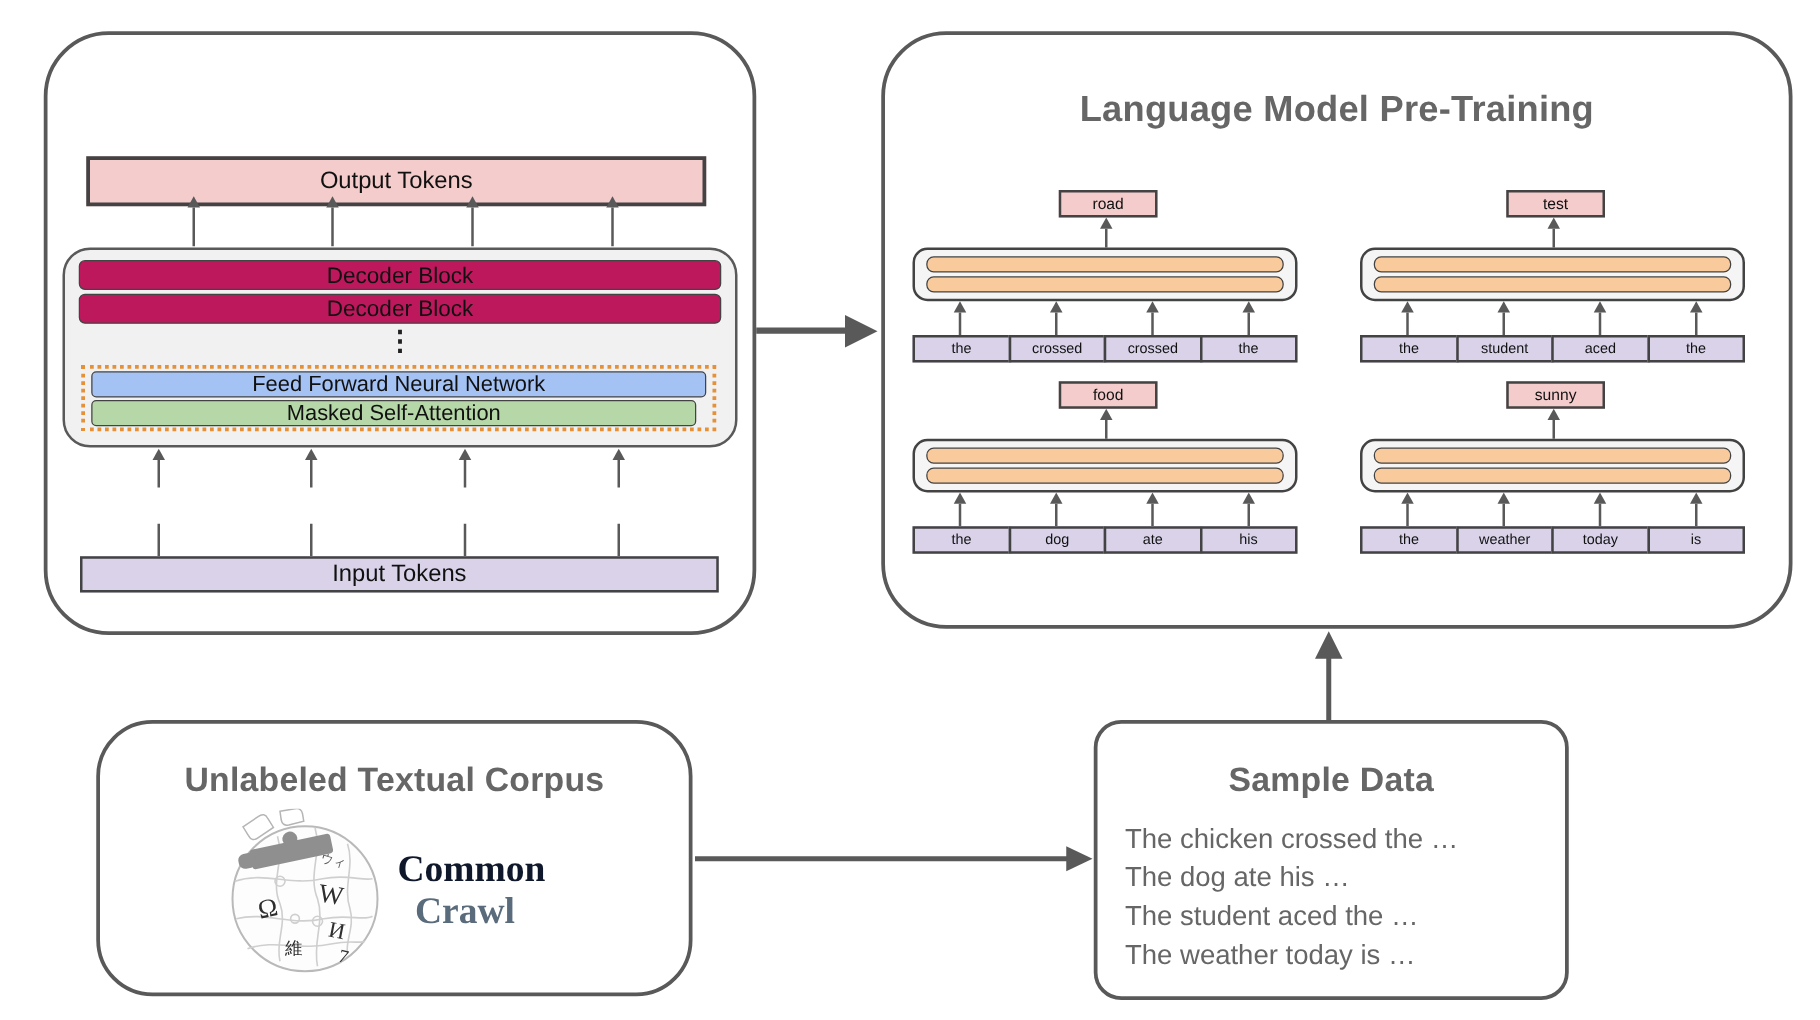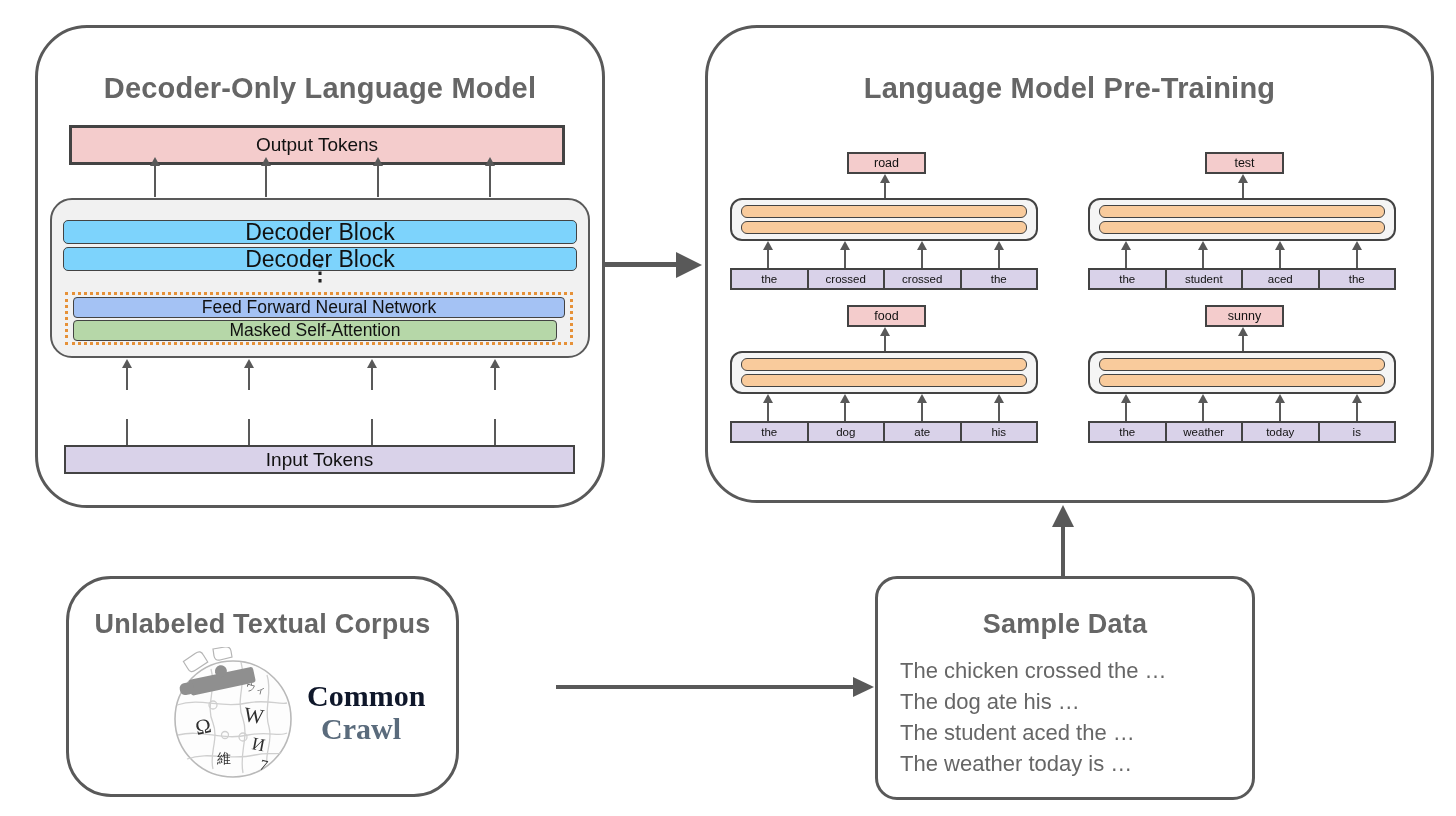--- a/index.html
+++ b/index.html
@@ -6,21 +6,21 @@
   body{
     width:1456px;height:816px;position:relative;background:#ffffff;
     font-family:"Liberation Sans",sans-serif;overflow:hidden;
   }
   .panel{position:absolute;background:#fff;border:3px solid #595959;box-sizing:border-box;}
   .ptitle{position:absolute;left:0;right:0;text-align:center;font-weight:bold;font-size:29px;color:#666666;letter-spacing:.2px;}
   .bar{position:absolute;box-sizing:border-box;display:flex;align-items:center;justify-content:center;color:#111;}
 
   
   .pinkbar{background:#f4cccc;border:3px solid #434343;font-size:19px;}
-  .decblock{background:#7dd3fc;border:1.5px solid #434343;border-radius:5px;font-size:23px;margin-top:12px;}
+  .decblock{background:#be185d;border:1.5px solid #434343;border-radius:5px;font-size:18px;}
   .bluebar{background:#a4c2f4;border:1.5px solid #434343;border-radius:4px;font-size:17.5px;}
   .greenbar{background:#b6d7a8;border:1.5px solid #434343;border-radius:4px;font-size:17.5px;}
   .yellowbar{background:#ffe599;border:2px solid #434343;border-radius:8px;font-size:19px;}
   .purplebar{background:#d9d2e9;border:2.5px solid #434343;font-size:19px;}
 
   
   .uarrow{position:absolute;width:0;border-left:2px solid #595959;}
   .uarrow::before{content:"";position:absolute;left:-6px;top:-9px;width:0;height:0;
     border-left:5px solid transparent;border-right:5px solid transparent;border-bottom:9px solid #595959;}
   .vline{position:absolute;width:0;border-left:2px solid #595959;}
@@ -69,21 +69,20 @@
 <div>
   <div class="conn" style="left:556px;top:685px;width:298px;height:4px;"></div>
   <div class="head-right small" style="left:853px;top:677px;"></div>
 </div>
 <div>
   <div class="conn" style="left:1061px;top:526px;width:4px;height:50px;"></div>
   <div class="head-up" style="left:1052px;top:505px;"></div>
 </div>
 
 <div class="panel" id="decoder-panel" style="left:35px;top:25px;width:570px;height:483px;border-radius:52px;">
-  <div class="ptitle" style="top:44px;">Decoder-Only Language Model</div>
 
   <div class="bar pinkbar" style="left:31px;top:97px;width:496px;height:40px;">Output Tokens</div>
 
   <div class="uarrow" style="left:116px;top:138px;height:31px;"></div>
   <div class="uarrow" style="left:227px;top:138px;height:31px;"></div>
   <div class="uarrow" style="left:339px;top:138px;height:31px;"></div>
   <div class="uarrow" style="left:451px;top:138px;height:31px;"></div>
 
   <div id="decoder-stack">
     <div class="bar decblock" style="left:11px;top:8px;width:514px;height:24px;">Decoder Block</div>
@@ -182,21 +181,21 @@
     <div class="uarrow" style="left:268px;top:98px;height:18px;"></div>
     <div class="tok-row">
       <div class="tok">the</div>
       <div class="tok">weather</div>
       <div class="tok">today</div>
       <div class="tok">is</div>
     </div>
   </div>
 </div>
 
-<div class="panel" id="corpus-panel" style="left:66px;top:576px;width:393px;height:221px;border-radius:45px;">
+<div class="panel" id="corpus-panel" style="left:77px;top:576px;width:477px;height:221px;border-radius:45px;">
   <div class="ptitle" style="top:30px;font-size:27px;">Unlabeled Textual Corpus</div>
 
   <svg width="148" height="136" viewBox="0 0 148 136" style="position:absolute;left:92px;top:68px;">
     <circle cx="72" cy="72" r="58" fill="#fdfdfd" stroke="#b9b9b9" stroke-width="1.6"></circle>
 
     <g fill="none" stroke="#cfcfcf" stroke-width="1.3">
       <path d="M50 22 C56 42 44 58 52 76 C58 92 48 106 52 122"></path>
       <path d="M80 15 C86 36 74 52 82 72 C88 90 78 106 82 126"></path>
       <path d="M106 28 C112 46 102 62 108 80 C112 94 104 106 106 116"></path>
       <path d="M16 58 C40 50 60 62 86 56 C106 52 118 58 126 56"></path>

